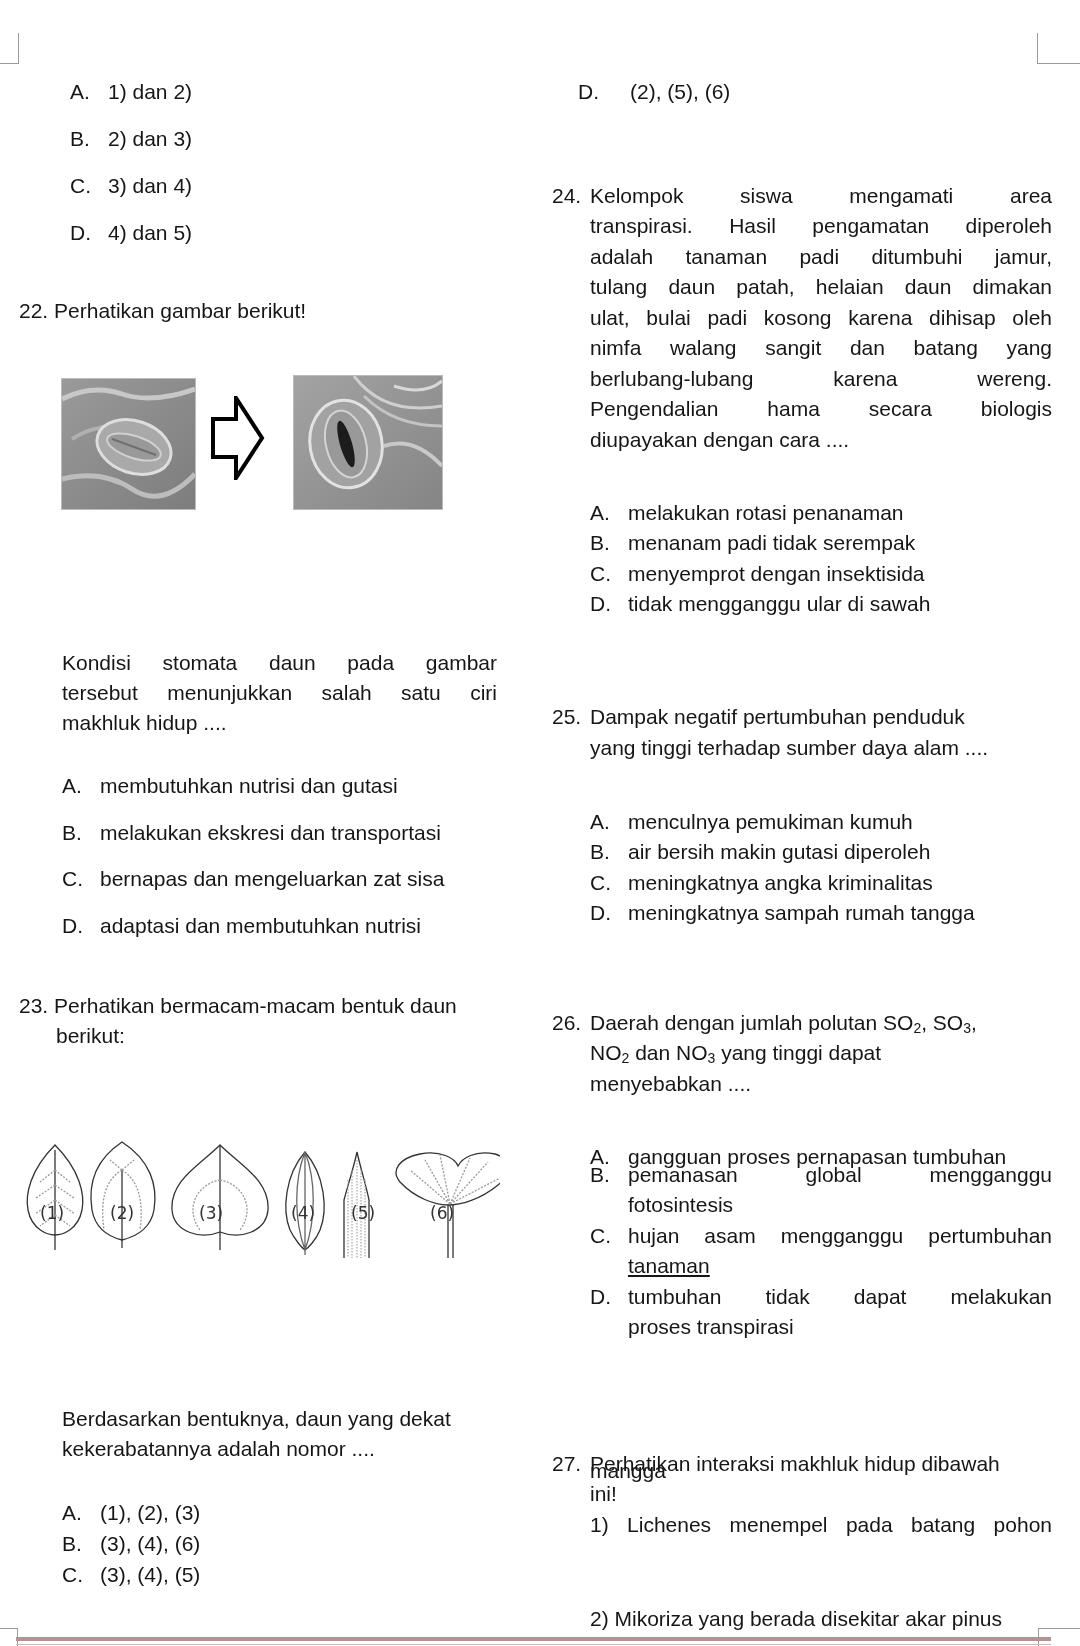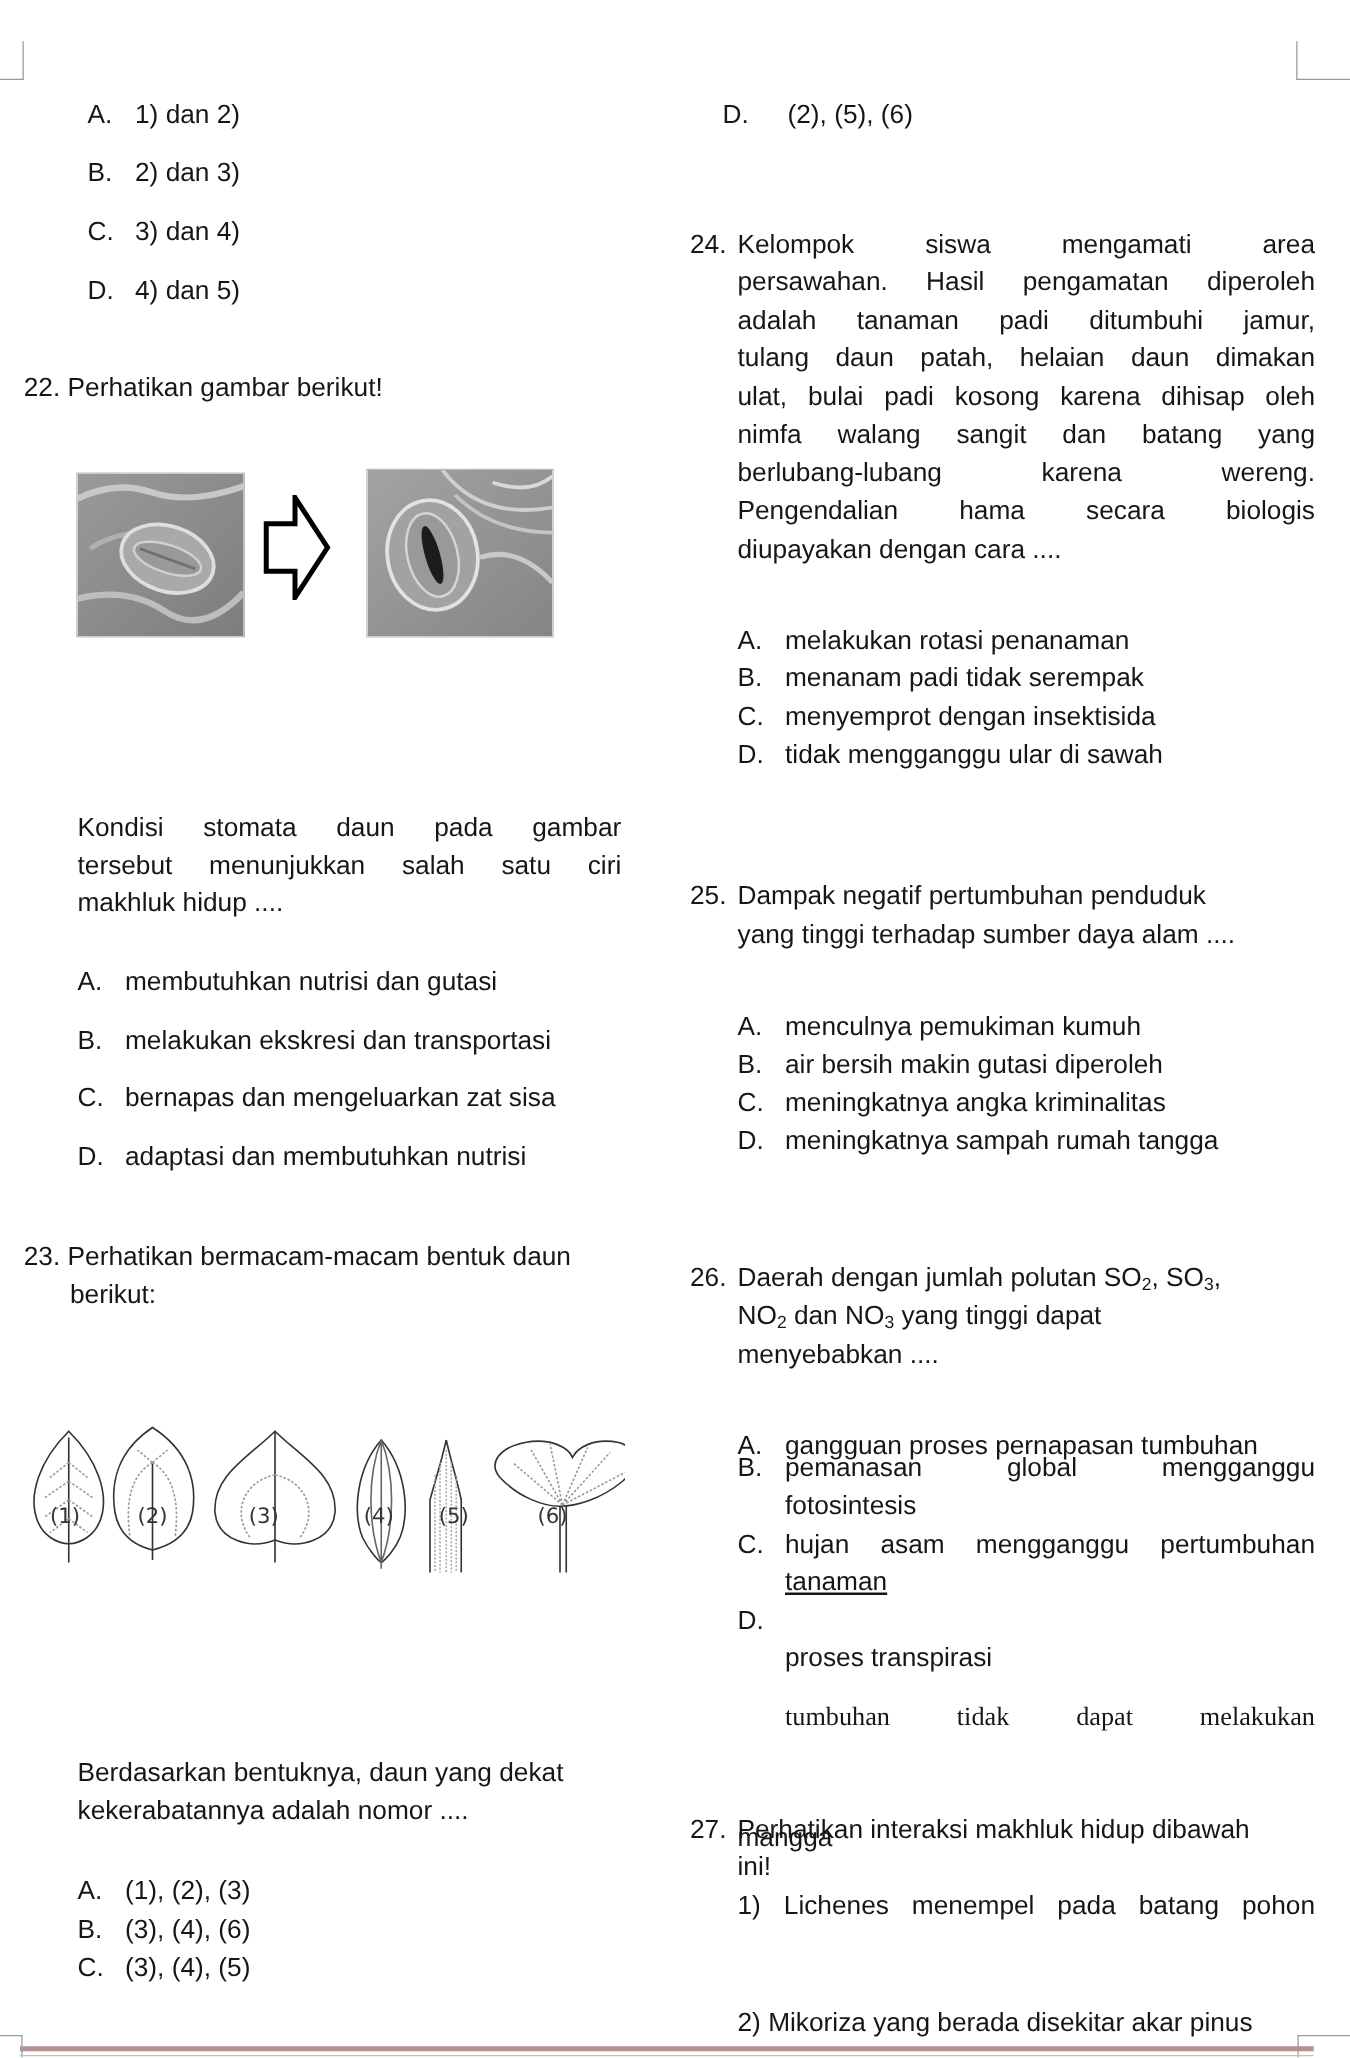--- a/index.html
+++ b/index.html
@@ -146,21 +146,21 @@
   <div class="opt" style="left:62px;top:1487px;"><span class="lbl">A.</span><span>(1), (2), (3)</span></div>
   <div class="opt" style="left:62px;top:1518px;"><span class="lbl">B.</span><span>(3), (4), (6)</span></div>
   <div class="opt" style="left:62px;top:1549px;"><span class="lbl">C.</span><span>(3), (4), (5)</span></div>
 </div>
 
 <div class="opt" style="left:578px;top:66px;"><span class="lbl2">D.</span><span>(2), (5), (6)</span></div>
 
 <div>
   <div class="abs" style="left:552px;top:183px;line-height:26px;">24.</div>
   <div class="just" style="left:590px;top:183px;width:462px;">Kelompok siswa mengamati area</div>
-  <div class="just" style="left:590px;top:213px;width:462px;">persawahan. Hasil pengamatan diperoleh</div>
+  <div class="just" style="left:590px;top:213px;width:462px;">transpirasi. Hasil pengamatan diperoleh</div>
   <div class="just" style="left:590px;top:244px;width:462px;">adalah tanaman padi ditumbuhi jamur,</div>
   <div class="just" style="left:590px;top:274px;width:462px;">tulang daun patah, helaian daun  dimakan</div>
   <div class="just" style="left:590px;top:305px;width:462px;">ulat, bulai padi kosong karena dihisap oleh</div>
   <div class="just" style="left:590px;top:335px;width:462px;">nimfa walang sangit dan batang yang</div>
   <div class="just" style="left:590px;top:366px;width:462px;">berlubang-lubang karena wereng.</div>
   <div class="just" style="left:590px;top:396px;width:462px;">Pengendalian hama secara biologis</div>
   <div class="line" style="left:590px;top:427px;">diupayakan dengan cara ....</div>
 
   <div class="opt" style="left:590px;top:487px;"><span class="lbl">A.</span><span>melakukan rotasi penanaman</span></div>
   <div class="opt" style="left:590px;top:517px;"><span class="lbl">B.</span><span>menanam padi tidak serempak</span></div>
@@ -198,21 +198,21 @@
   </div>
 
   <div>
     <div class="abs" style="left:590px;top:1223px;line-height:26px;">C.</div>
     <div class="just" style="left:628px;top:1223px;width:424px;">hujan asam mengganggu pertumbuhan</div>
     <div class="line" style="left:628px;top:1253px;text-decoration:underline;">tanaman</div>
   </div>
 
   <div>
     <div class="abs" style="left:590px;top:1284px;line-height:26px;">D.</div>
-    <div class="just" style="left:628px;top:1360px;width:424px;font-family:Liberation Serif, serif;">tumbuhan tidak dapat melakukan</div>
+    <div class="just" style="left:628px;top:1284px;width:424px;">tumbuhan tidak dapat melakukan</div>
     <div class="line" style="left:628px;top:1314px;">proses transpirasi</div>
   </div>
 </div>
 
 <div>
   <div class="abs" style="left:552px;top:1451px;line-height:26px;">27.</div>
   <div class="line" style="left:590px;top:1451px;">Perhatikan interaksi makhluk hidup dibawah</div>
   <div class="line" style="left:590px;top:1481px;">ini!</div>
   <div class="just" style="left:590px;top:1512px;width:462px;">1) Lichenes menempel pada batang pohon</div>
   <div class="line" style="left:590px;top:1458px;">mangga</div>

